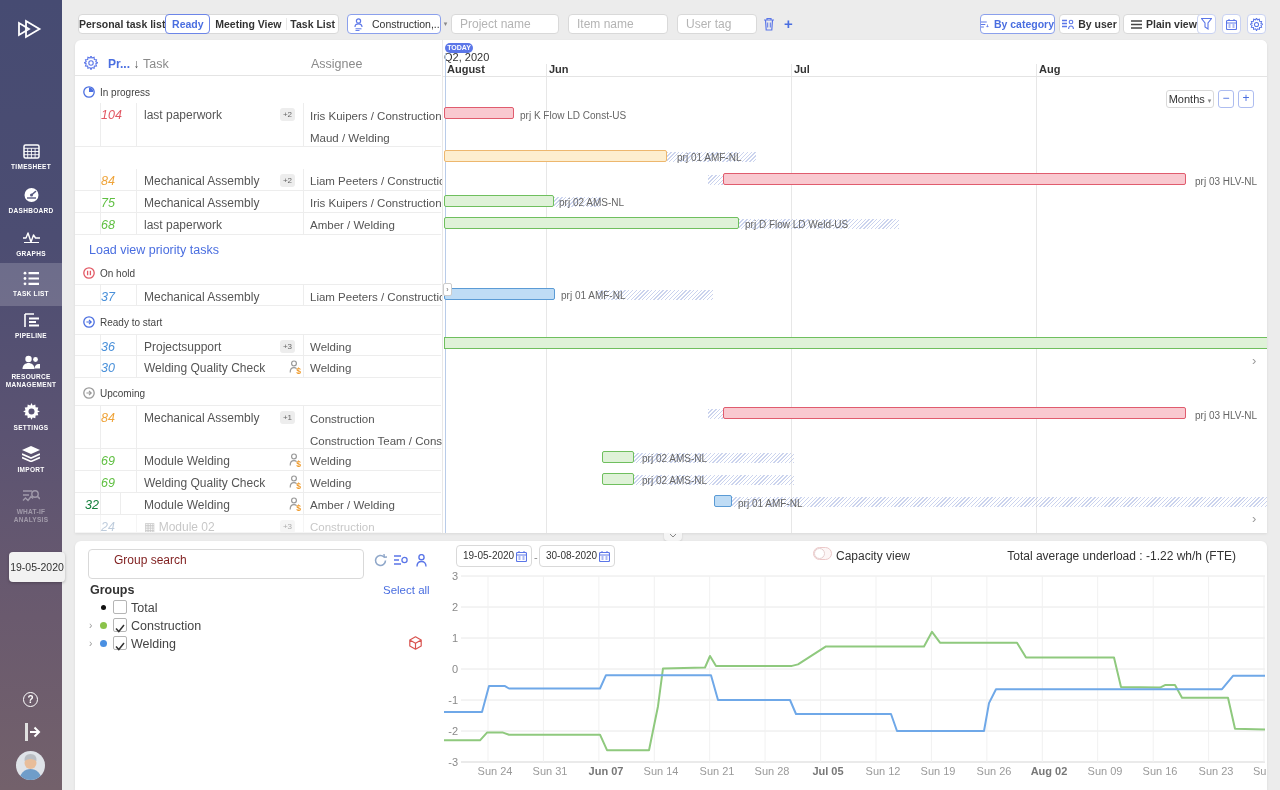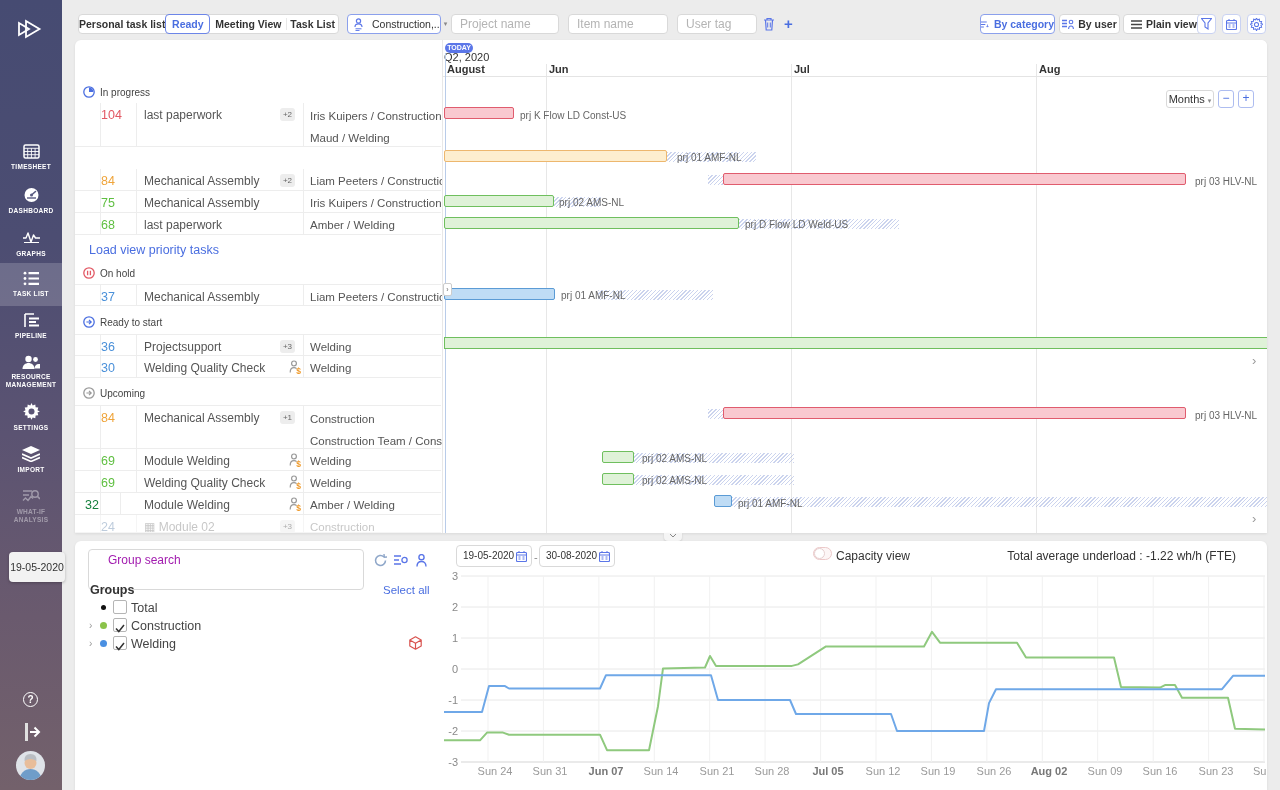--- a/index.html
+++ b/index.html
@@ -20,21 +20,21 @@
   font-size:12px; color:#b4b4b4; display:flex; align-items:center; padding-left:8px; }
 
 #toppanel { left:75px; top:40px; width:1192px; height:493px; background:#fff; border-radius:6px 6px 0 0;
   box-shadow:0 1px 3px rgba(0,0,0,.08); overflow:hidden; }
 #botpanel { left:75px; top:541px; width:1192px; height:249px; background:#fff; border-radius:6px 6px 0 0;
   box-shadow:0 1px 3px rgba(0,0,0,.08); overflow:hidden; }
 
 .trow { position:absolute; left:0; width:366px; border-bottom:1px solid #ededed; }
 .cell { position:absolute; top:0; height:100%; }
 .cb { border-right:1px solid #ededed; }
-.num { font-size:12.5px; text-align:right; padding-right:24px; padding-top:5px; }
+.num { font-size:12.5px; text-align:right; padding-right:24px; padding-top:5px;font-style:italic; }
 .task { font-size:12px; color:#555; padding-left:7px; padding-top:5px; white-space:nowrap; overflow:hidden; }
 .assg { font-size:11.5px; color:#555; padding-left:6px; padding-top:6px; white-space:nowrap; }
 .ghead { position:absolute; left:8px; font-size:10px; color:#444; display:flex; align-items:center; gap:5px; }
 .badge { position:absolute; right:8px; top:5px; width:15px; height:13px; background:#ededed; border-radius:3px;
   font-size:8px; color:#666; text-align:center; line-height:13px; }
 .pd { position:absolute; right:1px; top:4px; width:13px; height:14px; }
 
 .bar { position:absolute; border-radius:2px; }
 .glabel { position:absolute; font-size:10px; color:#666; white-space:nowrap; }
 .hatch { position:absolute; background:repeating-linear-gradient(135deg, rgba(132,152,214,.42) 0px, rgba(132,152,214,.42) 1px, rgba(255,255,255,0) 1px, rgba(255,255,255,0) 2.7px); }
@@ -95,20 +95,29 @@
   </div>
 <div class="btn" style="left:1247px;width:19px;border-color:#c9d2f2">
   <svg width="13" height="13" viewBox="0 0 14 14">
       <path d="M7 0 l1 2 2.1-.7 .2 2.2 2.2 .2 -.7 2.1 2 1 -2 1 .7 2.1 -2.2 .2 -.2 2.2 -2.1 -.7 -1 2 -1 -2 -2.1 .7 -.2 -2.2 -2.2 -.2 .7 -2.1 -2 -1 2 -1 -.7 -2.1 2.2 -.2 .2 -2.2 2.1 .7 Z" fill="none" stroke="#5b76e8" stroke-width="1.1"></path>
       <circle cx="7" cy="7" r="2.2" fill="none" stroke="#5b76e8" stroke-width="1.1"></circle>
     </svg>
   </div>
 
 <div class="abs" id="toppanel">
 
+  <div class="abs" style="left:0;top:10px;width:366px;height:26px;border-bottom:1px solid #e4e4e4">
+    <svg class="abs" style="left:9px;top:6px" width="14" height="14" viewBox="0 0 14 14">
+        <path d="M7 0 l1 2 2.1-.7 .2 2.2 2.2 .2 -.7 2.1 2 1 -2 1 .7 2.1 -2.2 .2 -.2 2.2 -2.1 -.7 -1 2 -1 -2 -2.1 .7 -.2 -2.2 -2.2 -.2 .7 -2.1 -2 -1 2 -1 -.7 -2.1 2.2 -.2 .2 -2.2 2.1 .7 Z" fill="none" stroke="#5b76e8" stroke-width="1.1"></path>
+        <circle cx="7" cy="7" r="2.2" fill="none" stroke="#5b76e8" stroke-width="1.1"></circle>
+      </svg>
+    <span class="abs" style="left:33px;top:7px;font-size:12px;color:#4a6ee0;font-weight:bold">Pr... <span style="color:#555;font-weight:normal">↓</span></span>
+    <span class="abs" style="left:68px;top:7px;font-size:12.5px;color:#8a8a8a">Task</span>
+    <span class="abs" style="left:236px;top:7px;font-size:12.5px;color:#8a8a8a">Assignee</span>
+  </div>
 
   <div class="ghead" style="top:46px">
     <svg width="12" height="12" viewBox="0 0 12 12">
         <circle cx="6" cy="6" r="5.2" fill="none" stroke="#4a6ee0" stroke-width="1.3"></circle>
         <path d="M6 6 V1.5 A4.5 4.5 0 0 1 10.4 6 Z" fill="#4a6ee0"></path>
       </svg>
     In progress
   </div>
   <div class="trow" style="top:63px;height:44px">
     <div class="cell cb" style="left:0;width:26px"></div>
@@ -275,21 +284,21 @@
     <div class="abs" style="left:723px;top:50px;width:48px;height:18px;background:#fff;border:1px solid #d9d9d9;border-radius:3px;font-size:11px;color:#333;text-align:center;line-height:16px">Months <span style="font-size:7px;color:#888">▾</span></div>
     <div class="abs" style="left:775px;top:50px;width:16px;height:18px;background:#fff;border:1px solid #aebdf0;border-radius:3px;font-size:12px;color:#4a6ee0;text-align:center;line-height:15px">−</div>
     <div class="abs" style="left:795px;top:50px;width:16px;height:18px;background:#fff;border:1px solid #aebdf0;border-radius:3px;font-size:12px;color:#4a6ee0;text-align:center;line-height:15px">+</div>
   </div>
 </div>
 <div class="abs" style="left:664px;top:533px;width:18px;height:8px;background:#f5f5f5;border-radius:0 0 4px 4px;text-align:center;box-shadow:0 1px 2px rgba(0,0,0,.15)"><svg width="8" height="5" viewBox="0 0 8 5" style="vertical-align:top">
       <path d="M1 1 L4 4 L7 1" fill="none" stroke="#888" stroke-width="1"></path>
     </svg></div>
 
 <div class="abs" id="botpanel">
-  <div class="abs" style="left:13px;top:8px;width:276px;height:41px;border:1px solid #d9d9d9;border-radius:4px;font-size:12px;color:#a21caf;line-height:21px;padding-left:19px">Group search</div>
+  <div class="abs" style="left:13px;top:8px;width:276px;height:30px;border:1px solid #d9d9d9;border-radius:4px;font-size:12px;color:#7f1d1d;line-height:21px;padding-left:25px">Group search</div>
   <svg class="abs" style="left:299px;top:13px" width="13" height="13" viewBox="0 0 13 13">
       <path d="M11.5 6.5 a5 5 0 1 1 -1.6 -3.7" fill="none" stroke="#8fa7c9" stroke-width="1.6"></path>
       <path d="M10 0 l.3 3.3 L13.5 3" fill="none" stroke="#8fa7c9" stroke-width="1.4"></path>
     </svg>
   <svg class="abs" style="left:319px;top:14px" width="14" height="11" viewBox="0 0 14 11">
       <path d="M0 1 h7 M0 5 h5 M0 9 h7" stroke="#5b76e8" stroke-width="1.4"></path>
       <circle cx="10.5" cy="5" r="2.6" fill="none" stroke="#5b76e8" stroke-width="1.3"></circle>
     </svg>
   <svg class="abs" style="left:341px;top:13px" width="11" height="13" viewBox="0 0 11 13">
       <circle cx="5.5" cy="3.2" r="2.6" fill="none" stroke="#5b76e8" stroke-width="1.4"></circle>

